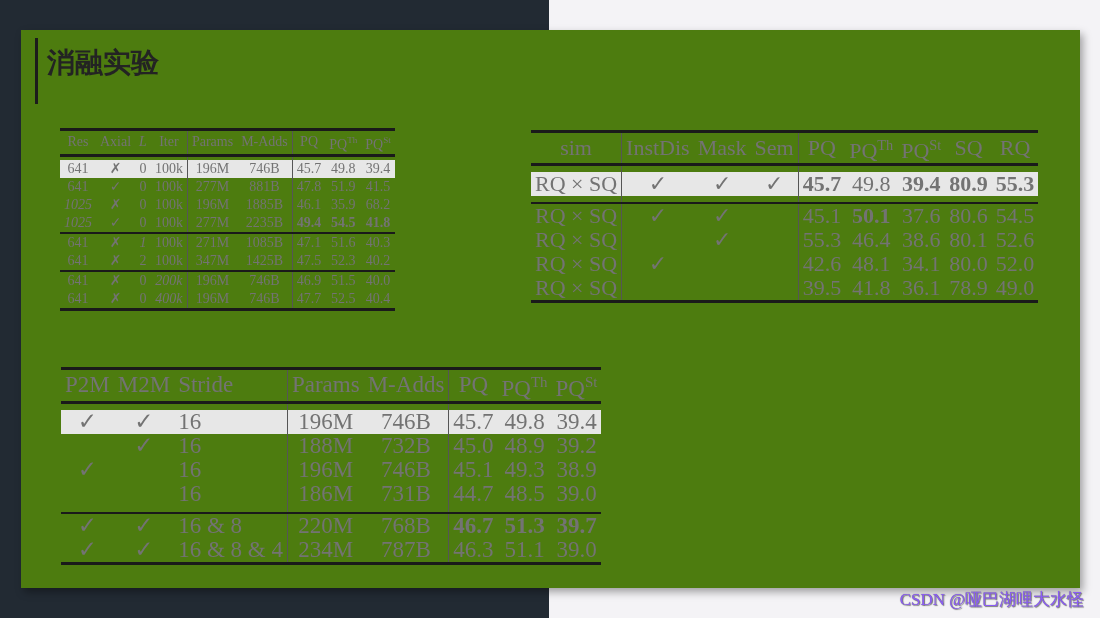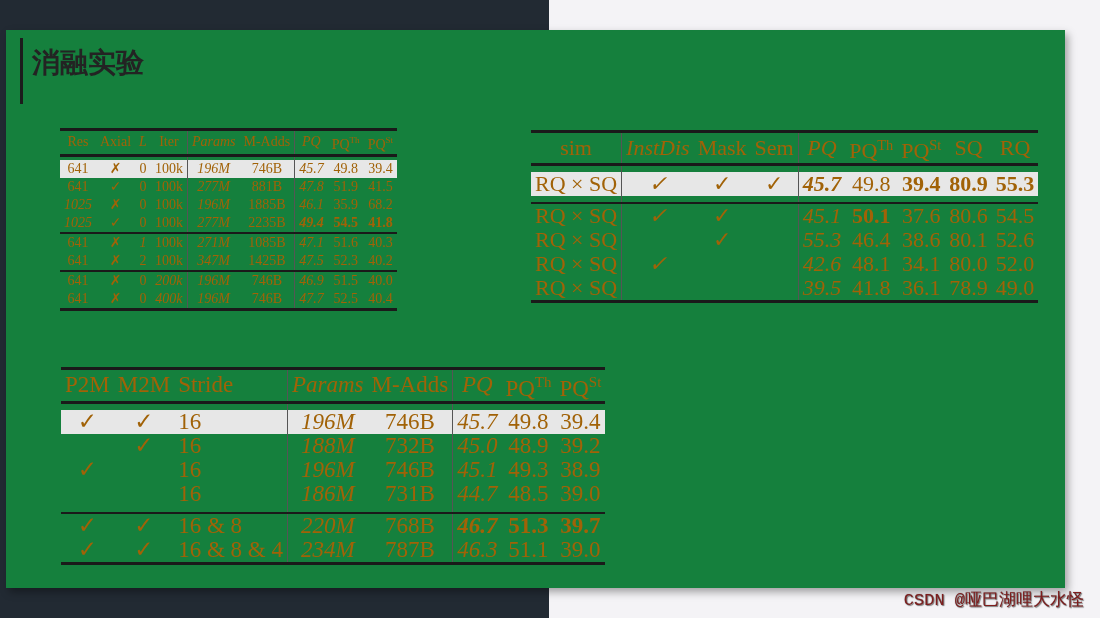--- a/index.html
+++ b/index.html
@@ -6,63 +6,63 @@
   body {
     width: 1100px; height: 618px; position: relative; overflow: hidden;
     background: #f4f3f6;
     font-family: "DejaVu Serif", "Liberation Serif", serif;
   }
   .bg-dark {
     position: absolute; left: 0; top: 0; width: 549px; height: 618px;
     background: #222a33;
   }
   .slide {
-    position: absolute; left: 6px; top: 30px; width: 1059px; height: 558px;
-    background: #15803d;
+    position: absolute; left: 21px; top: 30px; width: 1059px; height: 558px;
+    background: #4d7c0f;
     box-shadow: 3px 4px 8px rgba(0,0,0,0.35);
   }
   .title-bar {
     position: absolute; left: 14px; top: 8px; width: 3px; height: 66px;
     background: #1c1c1c;
   }
   .title {
     position: absolute; left: 26px; top: 14px;
     font-family: "DejaVu Sans", "Liberation Sans", sans-serif;
     font-weight: bold; font-size: 28px; color: #232323; letter-spacing: 0px;
   }
   table.paper {
-    position: absolute; border-collapse: collapse; color: #a16207;
+    position: absolute; border-collapse: collapse; color: #737373;
     font-family: "Liberation Serif", "DejaVu Serif", serif;
   }
   table.paper td, table.paper th {
     padding: 0 4px; white-space: nowrap; font-weight: normal; text-align: center;
   }
   table.paper tr.top-rule td, table.paper tr.top-rule th { border-top: 3px solid #1a1a1a; }
   table.paper tr.head-rule td, table.paper tr.head-rule th { border-bottom: 3px solid #1a1a1a; }
   table.paper tr.mid-rule td { border-top: 2px solid #1a1a1a; }
   table.paper tr.bot-rule td { border-bottom: 3px solid #1a1a1a; }
   table.paper tr.shade td { background: #e7e7e7; }
-  .vl { border-left: 1.5px solid #555; font-style: italic; }
+  .vl { border-left: 1.5px solid #555; }
   .b { font-weight: bold !important; }
   .i { font-style: italic; }
   sup { font-size: 0.65em; }
   .t1 { left: 60px; top: 128px; font-size: 14px; }
   .t1 td, .t1 th { height: 18px; line-height: 18px; }
   .t1 tr.spacer td { height: 3px; line-height: 3px; }
   .t2 { left: 531px; top: 130px; font-size: 22px; }
   .t2 td, .t2 th { height: 24px; line-height: 24px; padding: 0 5px; }
   .t2 tr.spacer td { height: 6px; line-height: 6px; }
   .t3 { left: 61px; top: 367px; font-size: 23px; }
   .t3 td, .t3 th { height: 24px; line-height: 24px; padding: 0 4px; }
   .t3 tr.spacer td { height: 6px; line-height: 6px; }
   .t3 td.left, .t3 th.left { text-align: left; }
   .watermark {
     position: absolute; right: 16px; top: 588px;
-    font-family: Liberation Mono, monospace;
-    font-size: 17px; color: #7f1d1d;
+    font-family: Liberation Serif, serif;
+    font-size: 17px; color: #8b5cf6;
     text-shadow: 0 0 1px #666, 1px 1px 1px #777;
   }
 </style>
 </head>
 <body>
 
 <div class="bg-dark"></div>
 
 <div class="slide">
   <div class="title-bar"></div>

